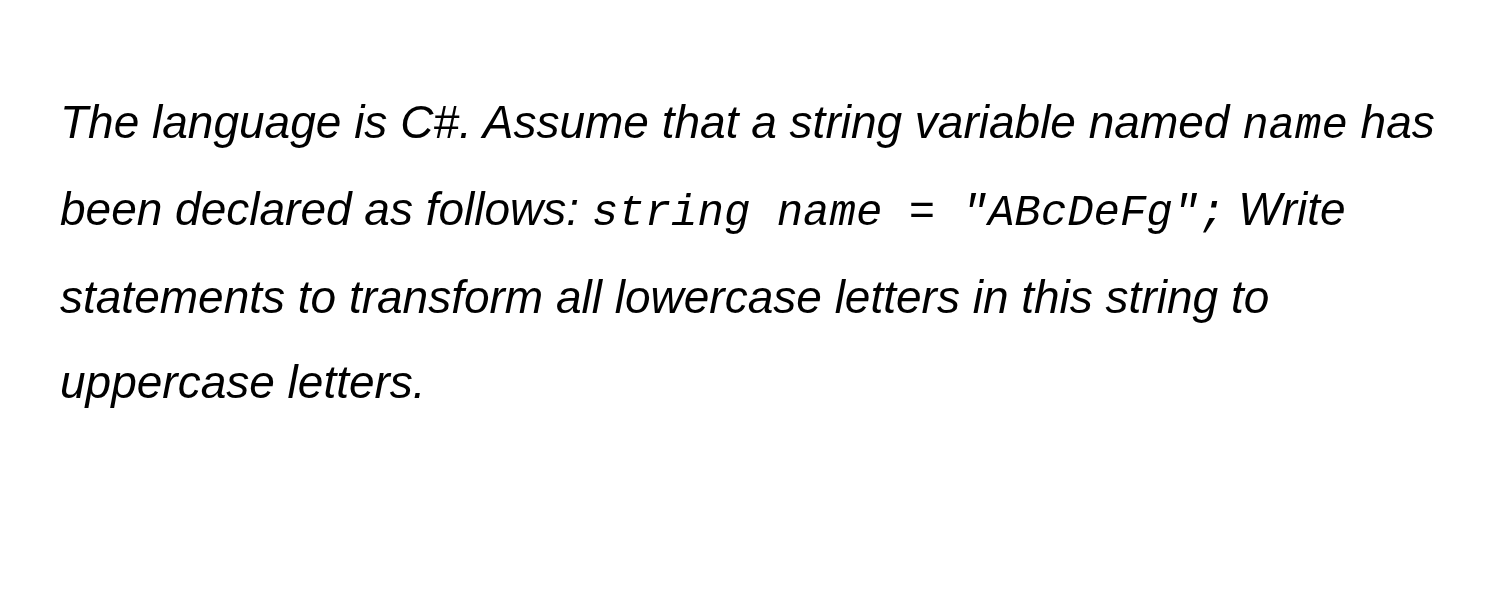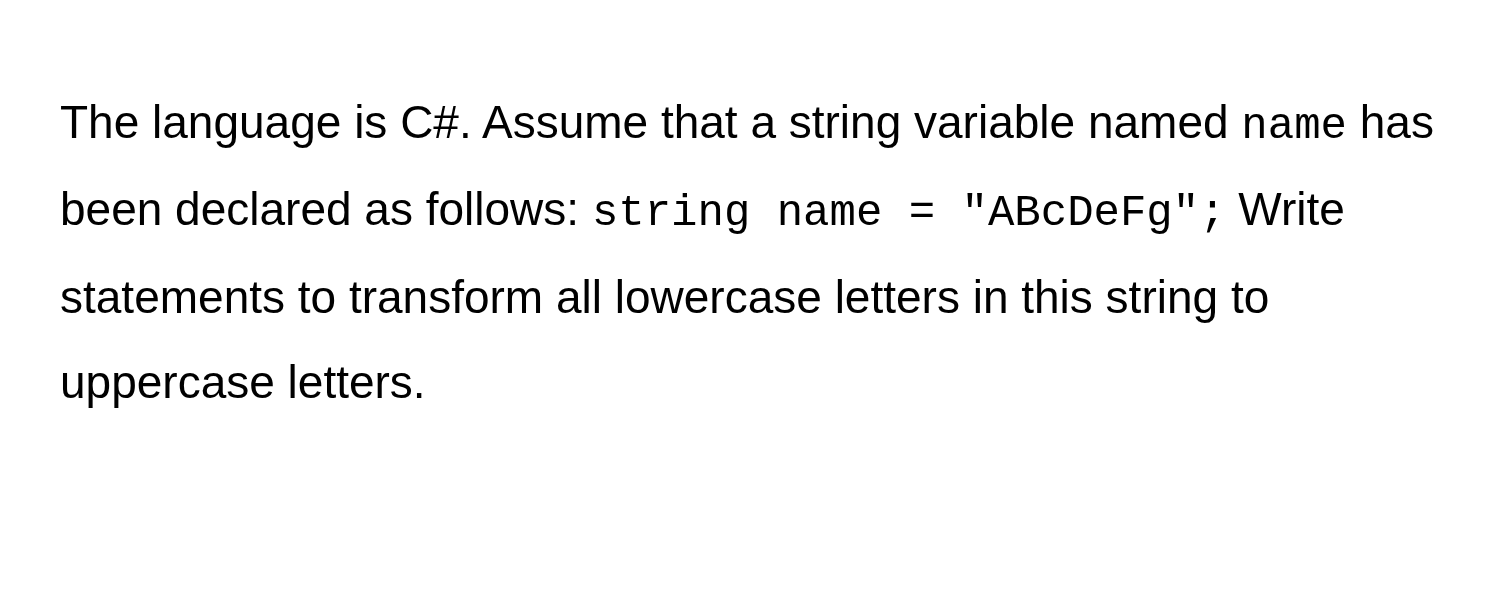--- a/index.html
+++ b/index.html
@@ -1,18 +1,19 @@
 <!DOCTYPE html>
 <html><head>
   <meta charset="utf-8">
   <style>
     * {
       margin: 0;
       padding: 0;
       box-sizing: border-box;
+      font-style: italic;
     }
     body {
       width: 1500px;
       height: 616px;
       background: #ffffff;
       font-family: -apple-system, BlinkMacSystemFont, "Segoe UI", Helvetica, Arial, sans-serif;
       padding: 80px 60px;
     }
     .question-text {
       font-size: 46px;

